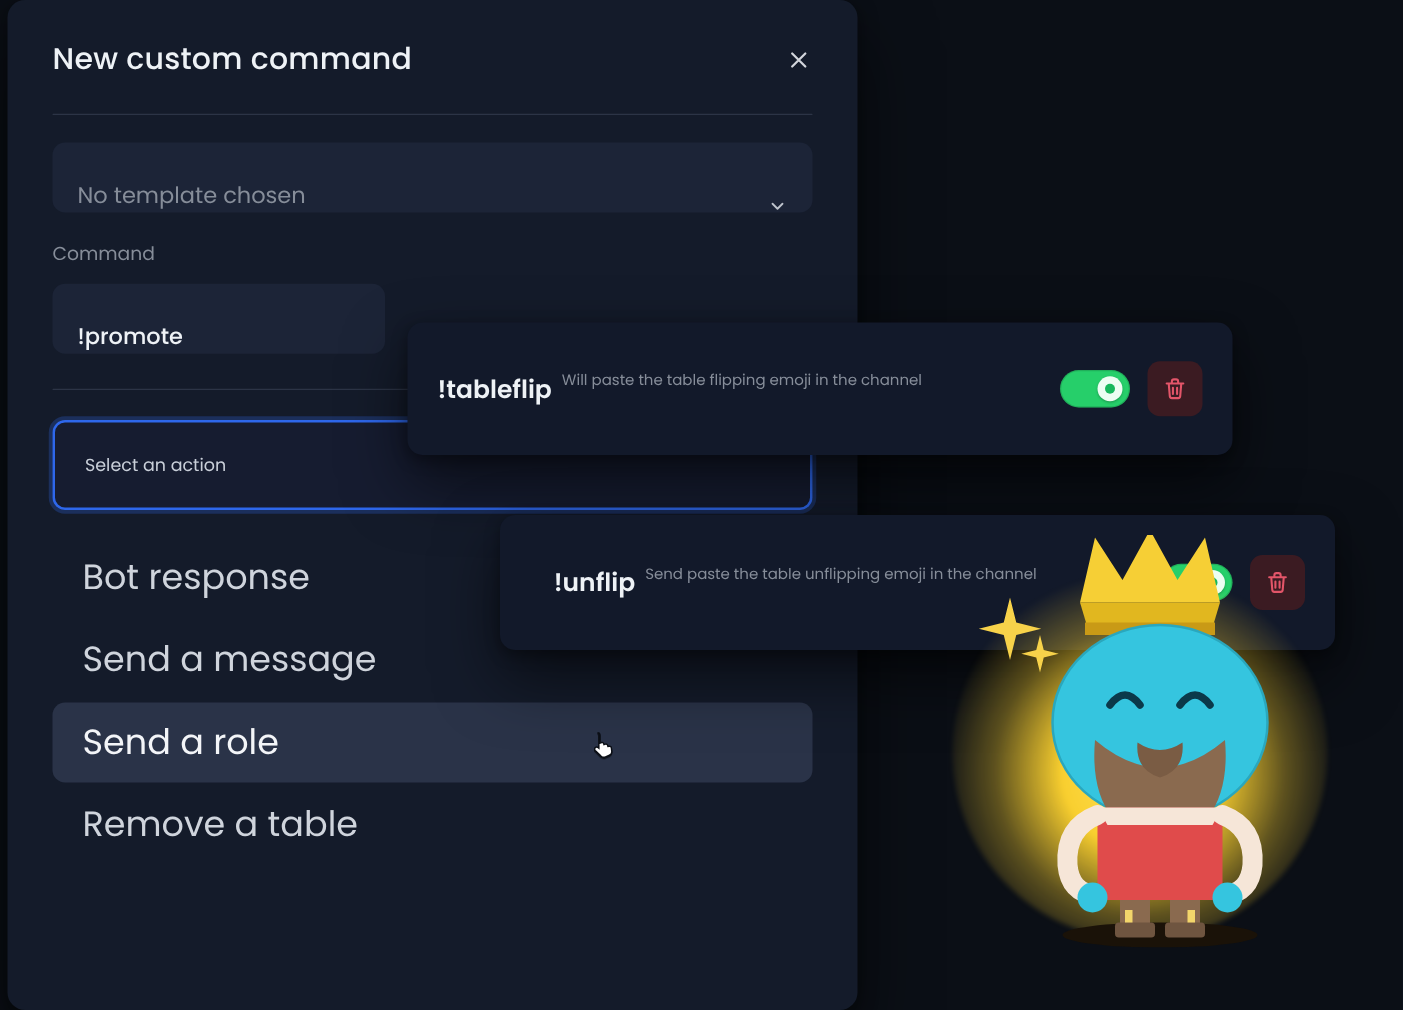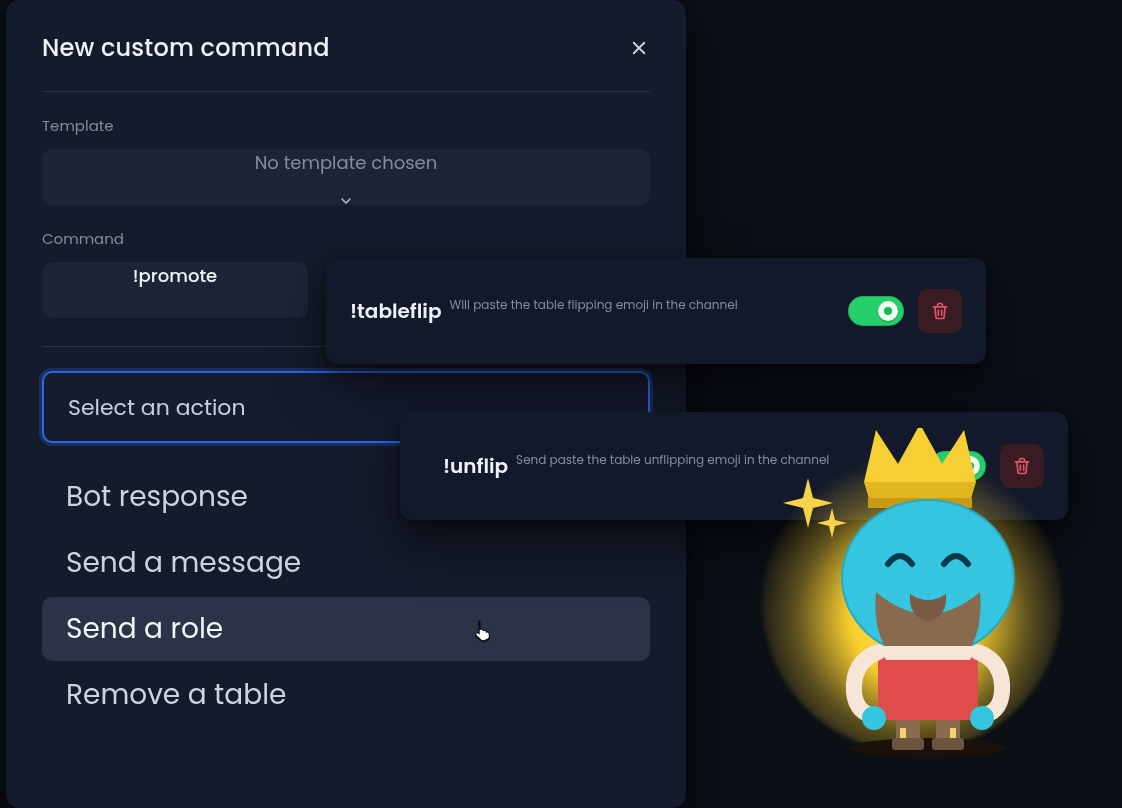--- a/index.html
+++ b/index.html
@@ -35,37 +35,37 @@
   .modal-title{font-size:24px;font-weight:500;letter-spacing:.2px;}
   .close-icon{width:22px;height:22px;display:flex;align-items:center;justify-content:center;cursor:pointer;opacity:.9;}
   .close-icon svg{width:18px;height:18px;stroke:#e6e9ee;stroke-width:2.4;}
 
   .hr{height:1px;background:var(--divider);margin:26px 0 22px;border-radius:1px;}
 
   .label{color:var(--muted);font-size:15px;margin-bottom:12px;}
 
   .select,.text-input{
     width:100%;height:56px;border-radius:10px;background:var(--input);
-    display:flex;align-items:center;justify-content:space-between;
-    padding:0 20px;color:var(--muted);font-size:18px;flex-direction:column;
+    display:flex;align-items:flex-end;justify-content:space-between;
+    padding:0 20px;color:var(--muted);font-size:18px;
   }
   .select .chev{width:16px;height:16px;opacity:.9}
   .select .chev svg{width:16px;height:16px;stroke:#cfd4dc;stroke-width:2.2;fill:none;}
 
   .text-input{color:var(--text);font-weight:500;}
   .text-input.small{width:266px;}
 
   .field-gap{height:22px;}
 
   .hr2{height:1px;background:var(--divider);margin:28px 0 24px;border-radius:1px;}
 
   .action-select{
     height:72px;border-radius:10px;border:2px solid rgba(47,108,245,.95);
     background:rgba(22,29,49,.9);display:flex;align-items:center;padding:0 24px;
-    color:#c9cfd9;font-size:22px;font-weight:400;box-shadow:0 0 0 3px rgba(47,108,245,.25);
+    color:#c9cfd9;font-size:14px;font-weight:400;box-shadow:0 0 0 3px rgba(47,108,245,.25);
   }
 
   .action-list{margin-top:22px;display:flex;flex-direction:column;gap:2px;}
   .action-item{
     height:64px;border-radius:10px;display:flex;align-items:center;padding:0 24px;
     color:#cfd4dc;font-size:28px;cursor:pointer;
   }
   .action-item.hover{background:var(--input-hover);color:#f3f5f8;position:relative;}
   .cursor{
     position:absolute;left:430px;top:50%;transform:translateY(-40%);
@@ -113,21 +113,20 @@
   <div class="modal-header">
     <div class="modal-title">New custom command</div>
     <div class="close-icon">
       <svg viewBox="0 0 24 24" fill="none">
             <path d="M5 5 L19 19 M19 5 L5 19" stroke-linecap="round"></path>
           </svg>
     </div>
   </div>
   <div class="hr"></div>
 
-  <div class="label">Template</div>
   <div class="select">
     <span>No template chosen</span>
     <span class="chev">
       <svg viewBox="0 0 24 24">
             <path d="M6 9l6 6 6-6" stroke-linecap="round" stroke-linejoin="round"></path>
           </svg>
     </span>
   </div>
 
   <div class="field-gap"></div>

